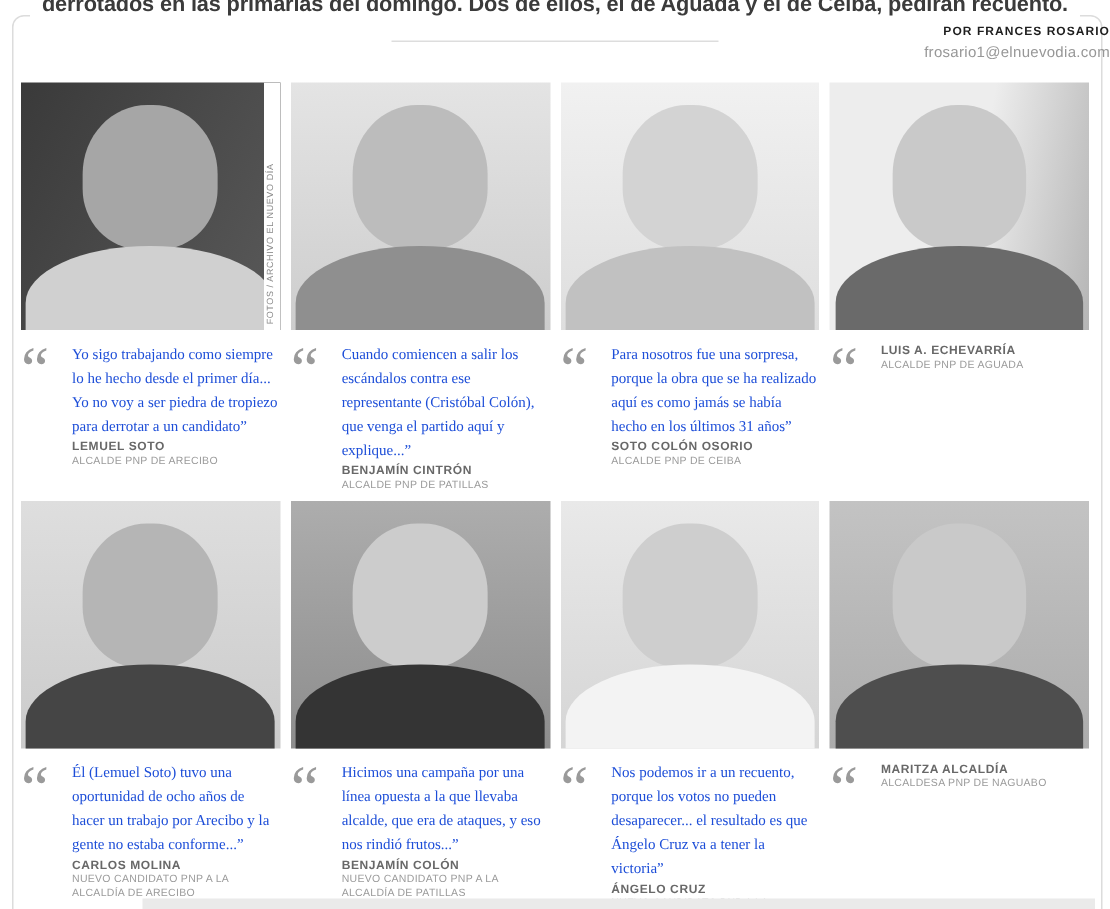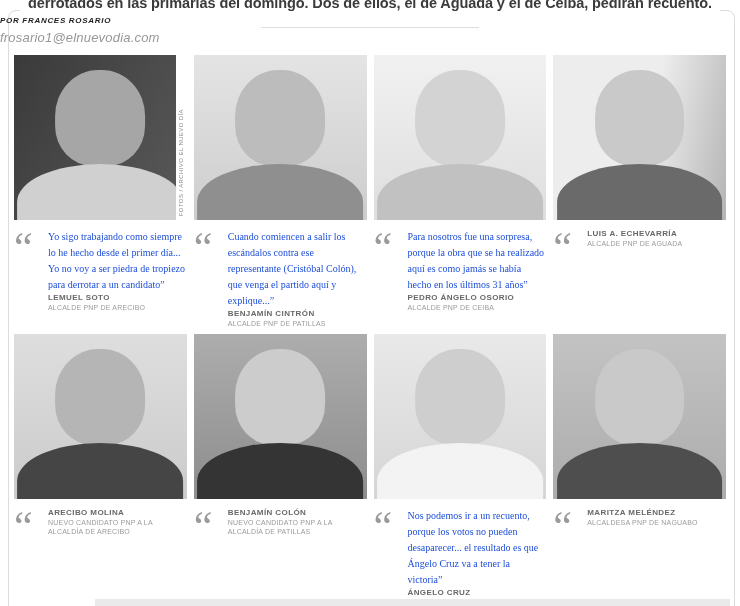--- a/index.html
+++ b/index.html
@@ -12,24 +12,24 @@
     position:absolute;left:8px;top:10px;width:725px;height:640px;
     border:1px solid #dcdcdc;border-radius:8px 8px 0 0;z-index:1;background:#fff;
   }
   
   .headline{position:absolute;top:-7px;left:0;right:0;text-align:center;z-index:3;}
   .headline span{
     display:inline-block;background:#fff;padding:0 8px;
     font-size:14.5px;line-height:20px;font-weight:700;color:#3b3b3b;letter-spacing:-.1px;
   }
   
-  .byline-wrap{position:absolute;top:16px;left:0;right:0;text-align:left;z-index:3;font-style:italic;}
+  .byline-wrap{position:absolute;top:16px;left:0;right:0;text-align:right;z-index:3;}
   .byline{font-size:8px;font-weight:700;letter-spacing:.7px;color:#1e1e1e;}
   .byline-rule{width:218px;height:1px;background:#ddd;margin:2px auto 2px auto;}
-  .email{font-size:13px;color:#979797;letter-spacing:.2px;}
+  .email{font-size:10px;color:#979797;letter-spacing:.2px;}
   
   .grid{
     position:absolute;top:55px;left:14px;right:14px;z-index:2;
     display:grid;grid-template-columns:repeat(4,1fr);column-gap:7px;row-gap:8px;
     grid-auto-rows:271px;
   }
   .card{position:relative;}
   .photo{position:relative;height:165px;overflow:hidden;}
   .head{position:absolute;left:50%;top:9%;transform:translateX(-50%);
         width:52%;height:58%;border-radius:48% 48% 42% 42%;}
@@ -113,21 +113,21 @@
   </div>
 
   <div class="card">
     <div class="photo p3">
       <div class="head"></div>
       <div class="torso"></div>
     </div>
     <div class="quote">
       <div class="qmark">“</div>
       <div class="qtext">Para nosotros fue una sorpresa, porque la obra que se ha realizado aquí es como jamás se había hecho en los últimos 31 años”</div>
-      <div class="pname">PEDRO ÁNGELO OSORIO</div>
+      <div class="pname">SOTO COLÓN OSORIO</div>
       <div class="ptitle">ALCALDE PNP DE CEIBA</div>
     </div>
   </div>
 
   <div class="card">
     <div class="photo p4">
       <div class="head"></div>
       <div class="torso"></div>
     </div>
     <div class="quote">
@@ -137,32 +137,34 @@
     </div>
   </div>
 
   <div class="card">
     <div class="photo p5">
       <div class="head"></div>
       <div class="torso"></div>
     </div>
     <div class="quote">
       <div class="qmark">“</div>
-      <div class="pname">ARECIBO MOLINA</div>
+      <div class="qtext">Él (Lemuel Soto) tuvo una oportunidad de ocho años de hacer un trabajo por Arecibo y la gente no estaba conforme...”</div>
+      <div class="pname">CARLOS MOLINA</div>
       <div class="ptitle">NUEVO CANDIDATO PNP A LA ALCALDÍA DE ARECIBO</div>
     </div>
   </div>
 
   <div class="card">
     <div class="photo p6">
       <div class="head"></div>
       <div class="torso"></div>
     </div>
     <div class="quote">
       <div class="qmark">“</div>
+      <div class="qtext">Hicimos una campaña por una línea opuesta a la que llevaba alcalde, que era de ataques, y eso nos rindió frutos...”</div>
       <div class="pname">BENJAMÍN COLÓN</div>
       <div class="ptitle">NUEVO CANDIDATO PNP A LA ALCALDÍA DE PATILLAS</div>
     </div>
   </div>
 
   <div class="card">
     <div class="photo p7">
       <div class="head"></div>
       <div class="torso"></div>
     </div>
@@ -174,20 +176,20 @@
     </div>
   </div>
 
   <div class="card">
     <div class="photo p8">
       <div class="head"></div>
       <div class="torso"></div>
     </div>
     <div class="quote">
       <div class="qmark">“</div>
-      <div class="pname">MARITZA MELÉNDEZ</div>
+      <div class="pname">MARITZA ALCALDÍA</div>
       <div class="ptitle">ALCALDESA PNP DE NAGUABO</div>
     </div>
   </div>
 
 </div>
 
 <div class="next-peek"></div>
 
 </body></html>

